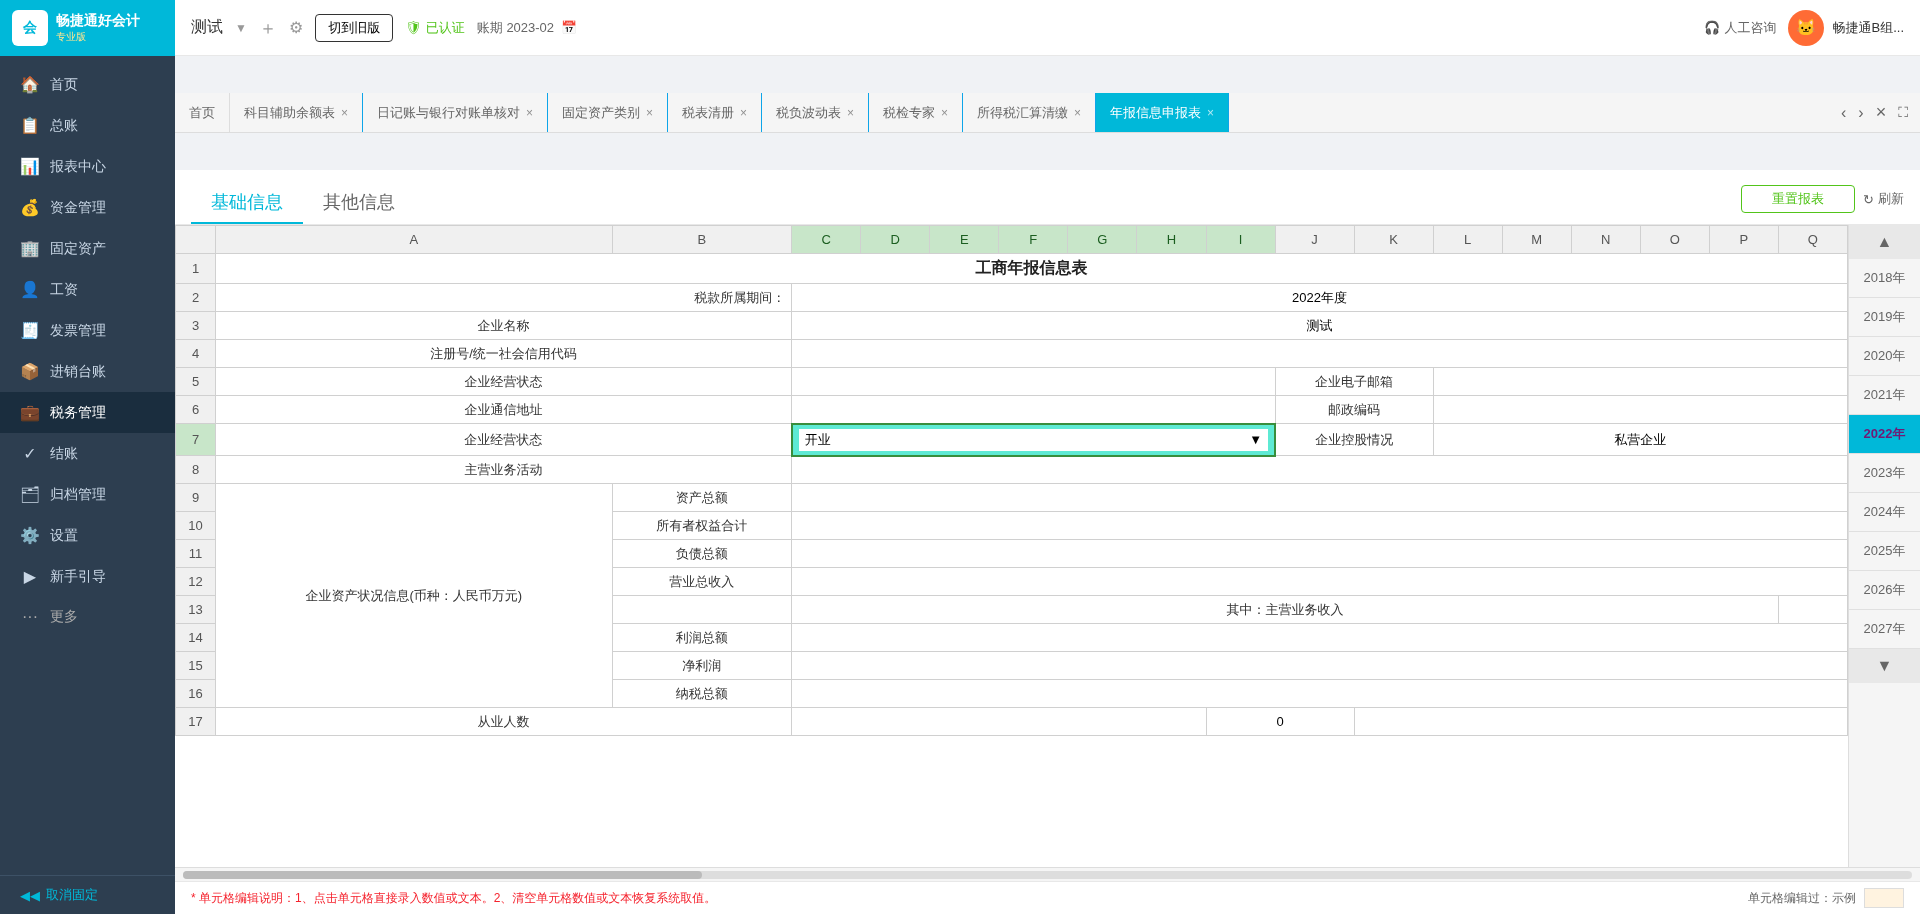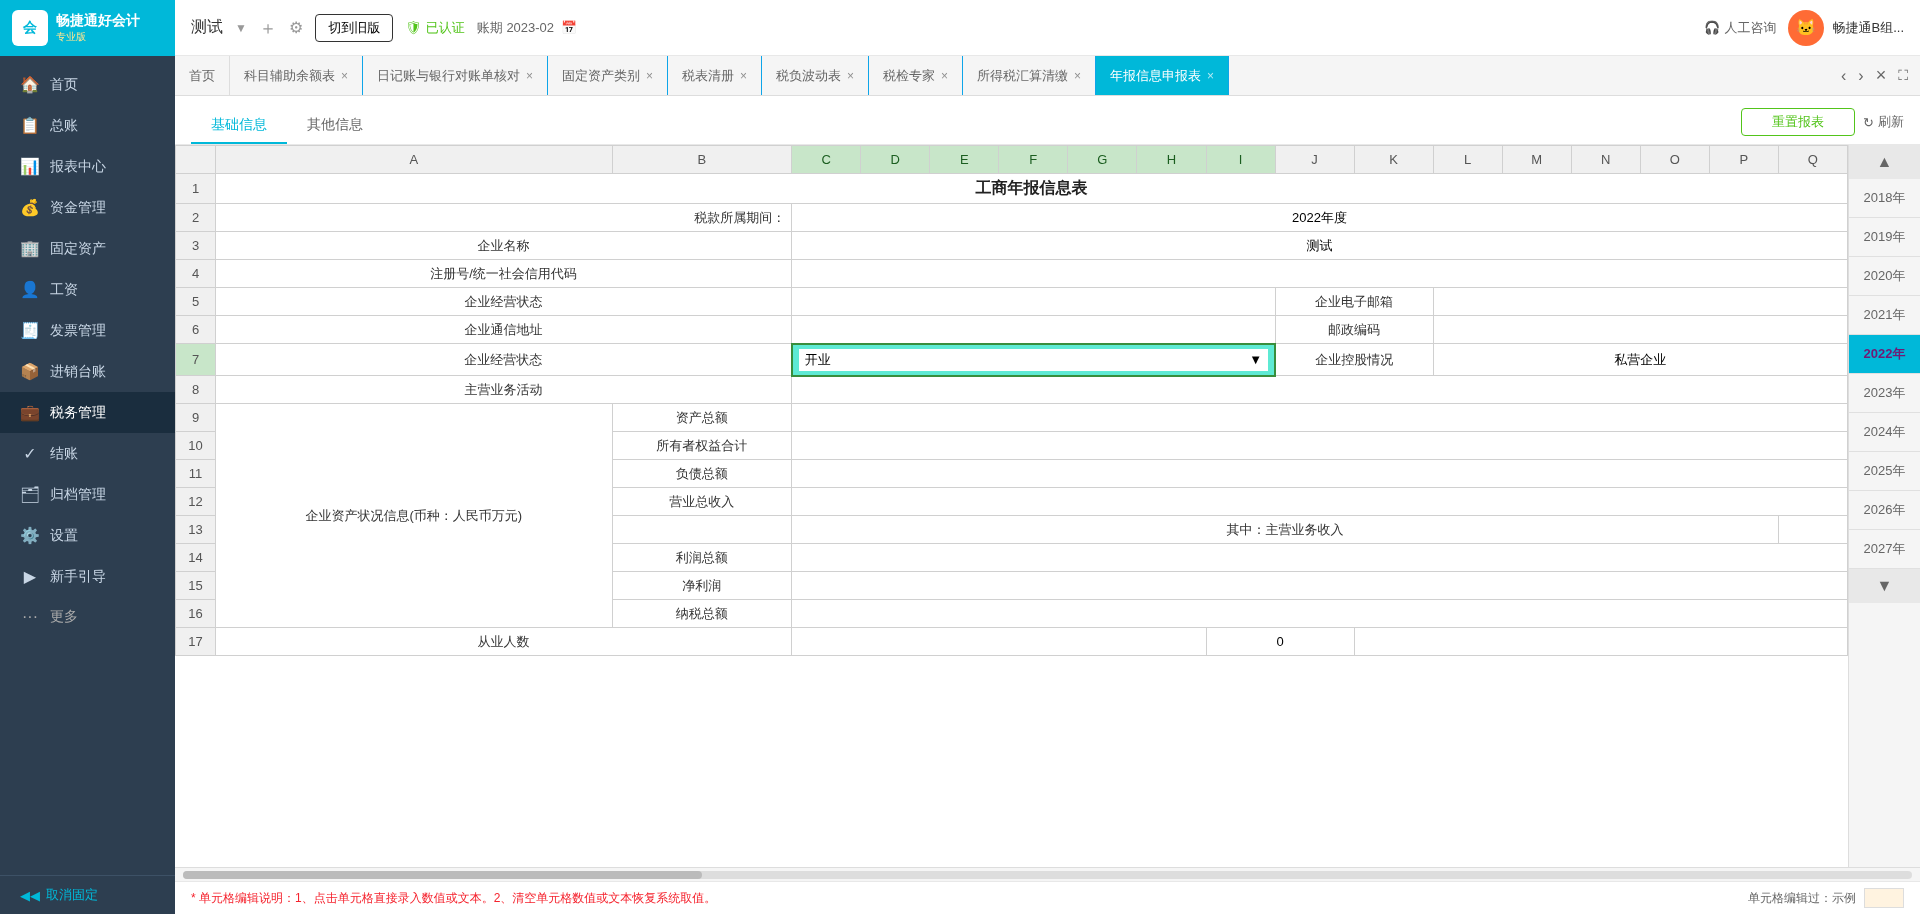--- a/index.html
+++ b/index.html
@@ -65,20 +65,21 @@
       cursor: pointer;
       border-top: 1px solid #3d5166;
     }
 
     
     .main {
       flex: 1;
       display: flex;
       flex-direction: column;
       overflow: hidden;
+      gap: 37px;
     }
 
     
     .topbar {
       background: white;
       height: 56px;
       display: flex;
       align-items: center;
       padding: 0 16px;
       gap: 12px;
@@ -191,21 +192,21 @@
       display: flex;
       align-items: center;
       justify-content: space-between;
       padding: 12px 16px 0;
       border-bottom: 1px solid #e8e8e8;
       flex-shrink: 0;
     }
     .subtabs { display: flex; gap: 0; }
     .subtab {
       padding: 8px 20px;
-      font-size: 14px;
+      font-size: 18px;
       color: #666;
       cursor: pointer;
       border-bottom: 2px solid transparent;
       font-family: Liberation Mono, monospace;
     }
     .subtab.active {
       color: #00b8d9;
       border-bottom: 2px solid #00b8d9;
     }
     .subtab-actions { display: flex; gap: 8px; align-items: center; margin-bottom: 8px; }

